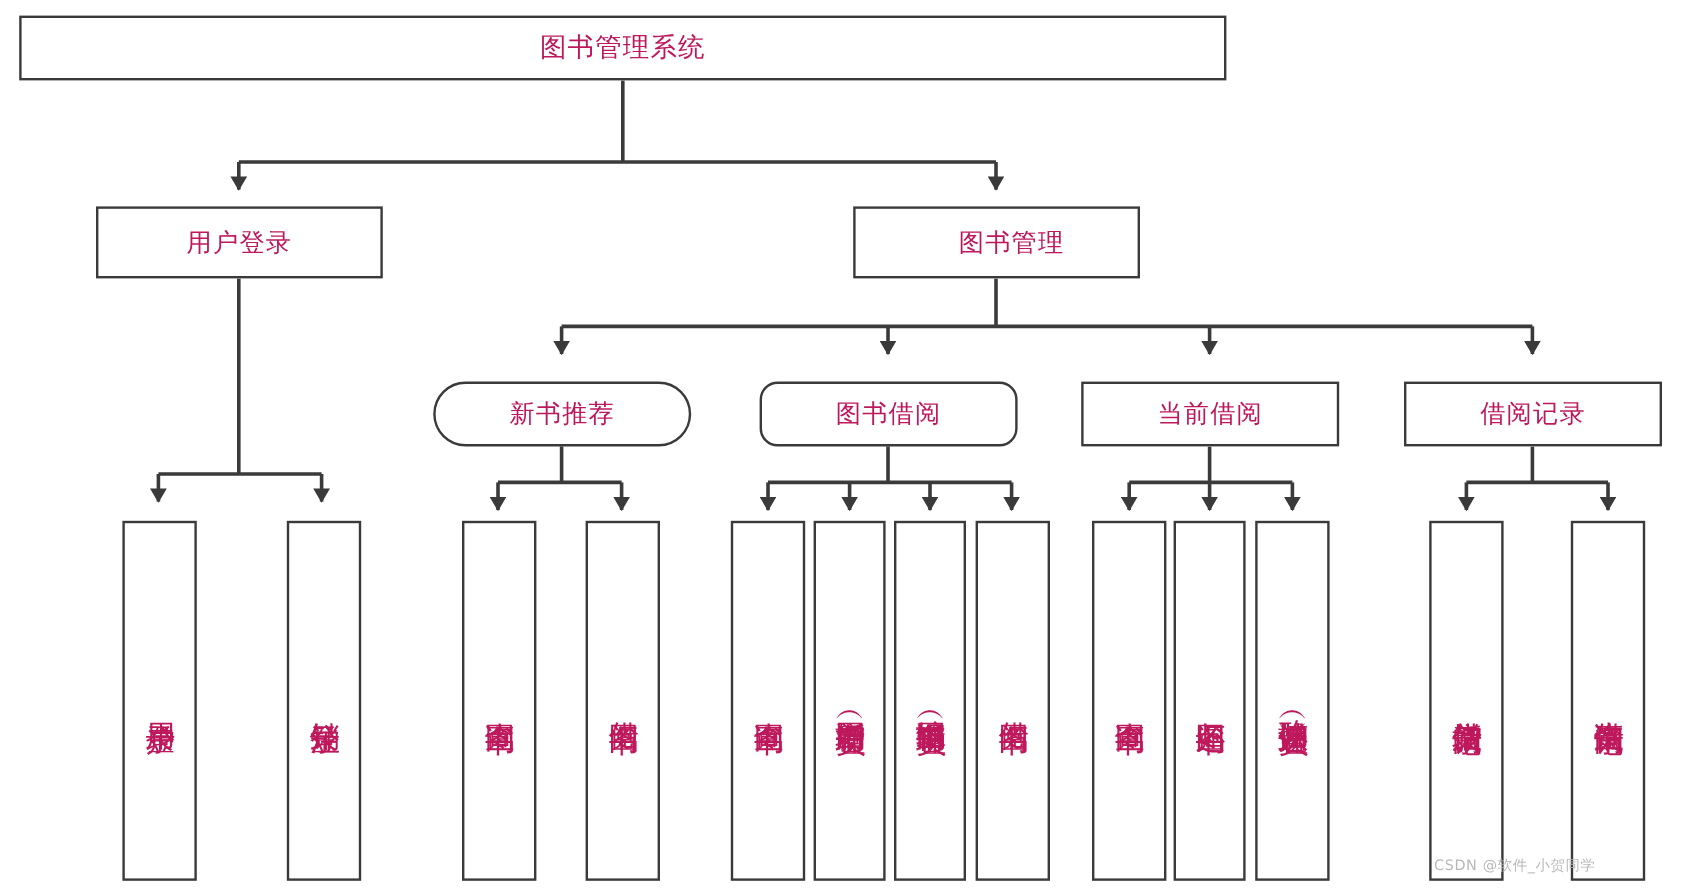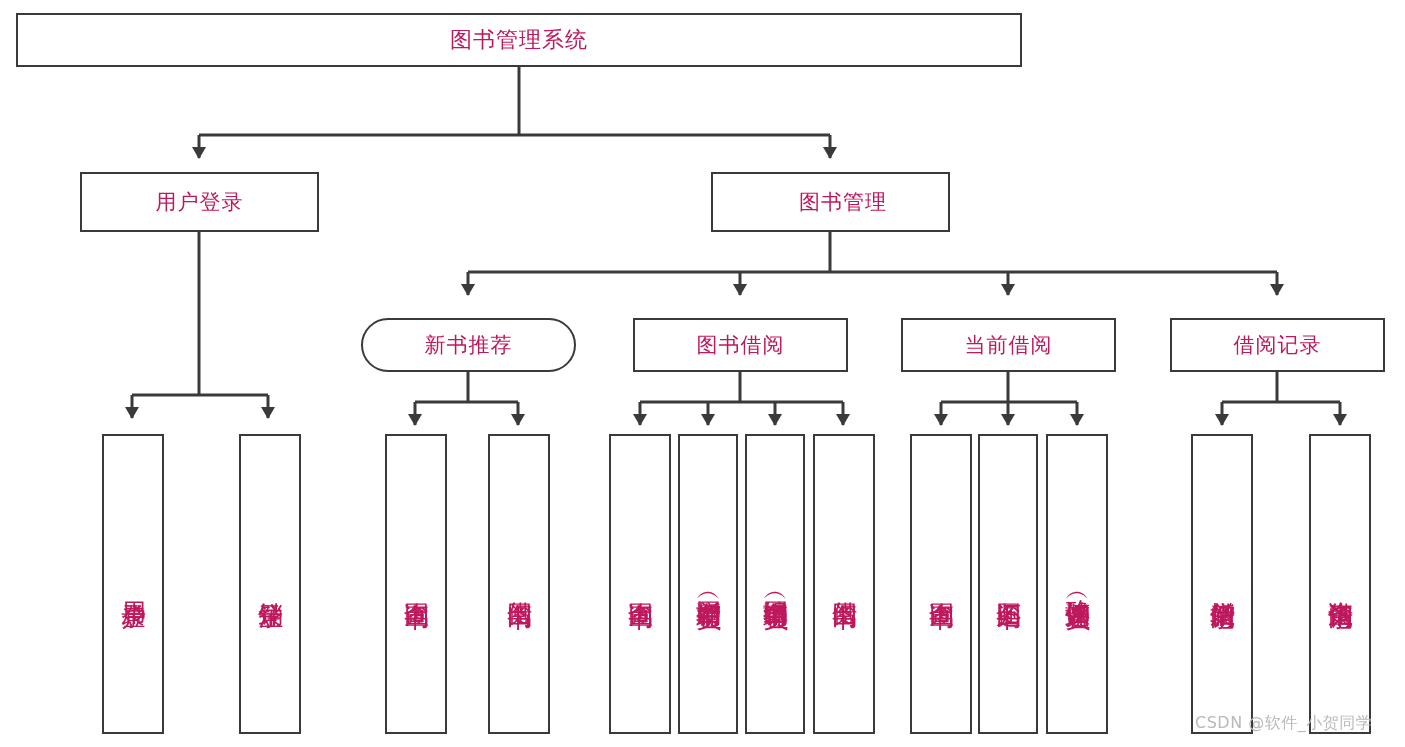--- a/index.html
+++ b/index.html
@@ -54,21 +54,21 @@
     display: block;
     text-align: center;
   }
   .node.root {
     font-size: 22px;
   }
   #watermark {
     position: absolute;
     left: 1195px;
     top: 713px;
-    font-size: 16px;
+    font-size: 12px;
     color: #b9b9b9;
     white-space: nowrap;
     letter-spacing: 0.5px;
   }
 </style>
 </head>
 <body>
 
 <div id="canvas">
 
@@ -130,21 +130,21 @@
   <div class="node horiz" style="left:80px; top:172px; width:239px; height:60px;">
     <span class="label">用户登录</span>
   </div>
   <div class="node horiz" style="left:711px; top:172px; width:239px; height:60px;padding-left:25px;">
     <span class="label">图书管理</span>
   </div>
 
   <div class="node horiz" style="left:361px; top:318px; width:215px; height:54px;border-radius:27px;">
     <span class="label">新书推荐</span>
   </div>
-  <div class="node horiz" style="left:633px; top:318px; width:215px; height:54px;">
+  <div class="node horiz" style="left:633px; top:318px; width:215px; height:54px;border-radius:15px;">
     <span class="label">图书借阅</span>
   </div>
   <div class="node horiz" style="left:901px; top:318px; width:215px; height:54px;">
     <span class="label">当前借阅</span>
   </div>
   <div class="node horiz" style="left:1170px; top:318px; width:215px; height:54px;">
     <span class="label">借阅记录</span>
   </div>
 
   <div class="node vert" style="left:102px; top:434px; width:62px; height:300px;">

